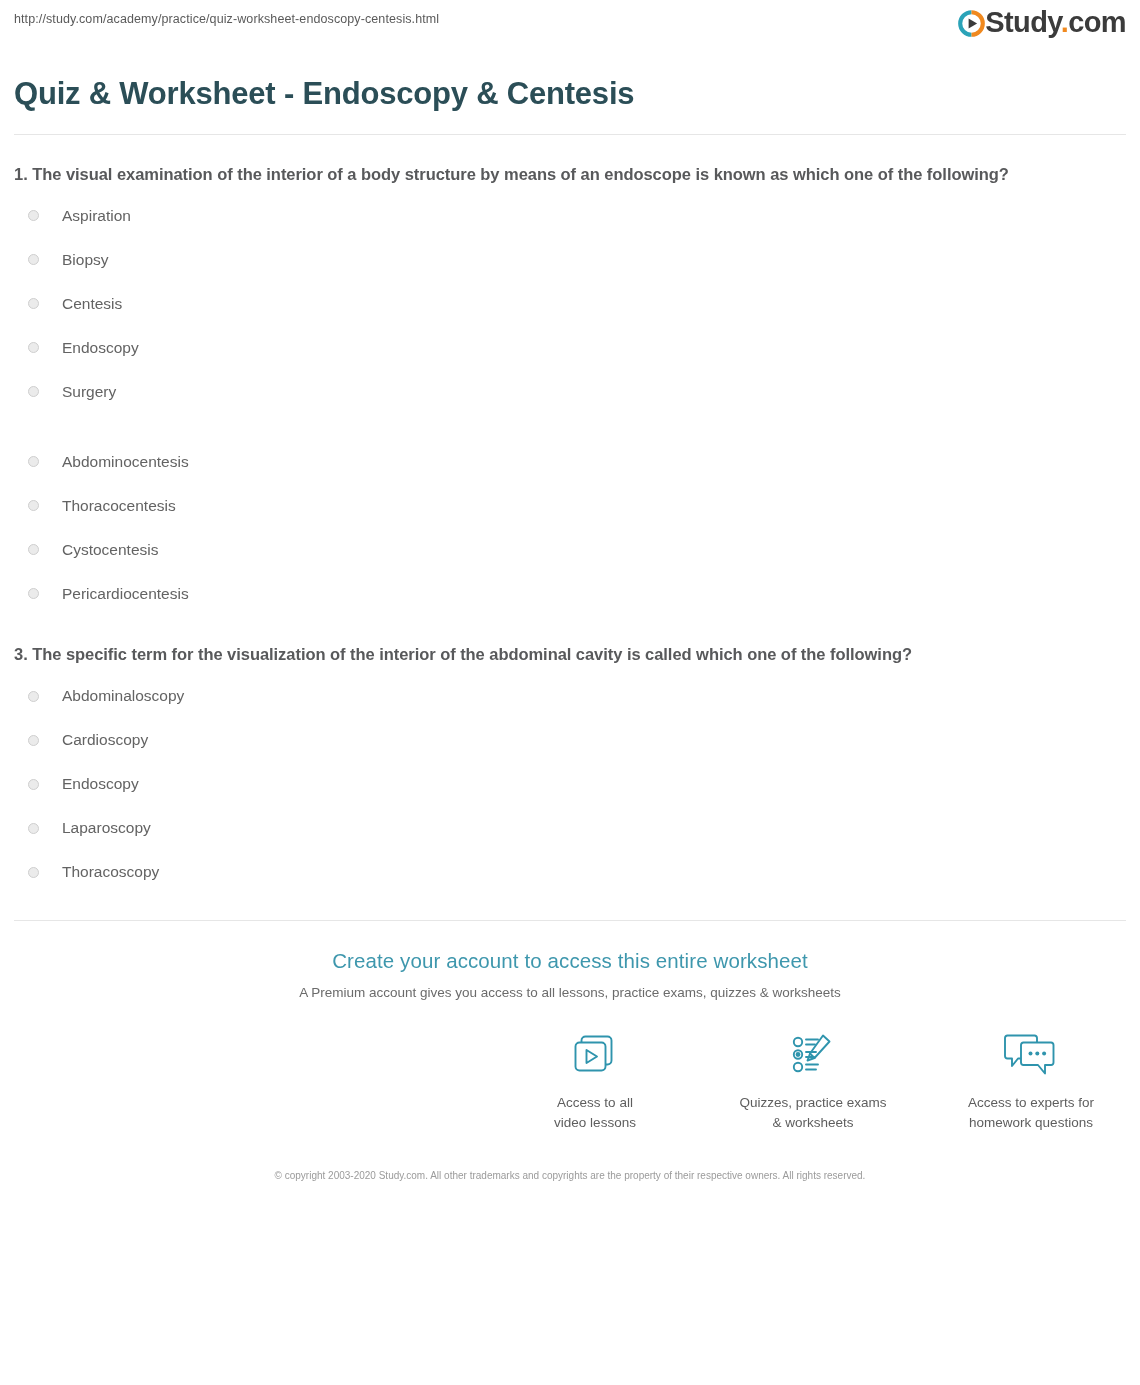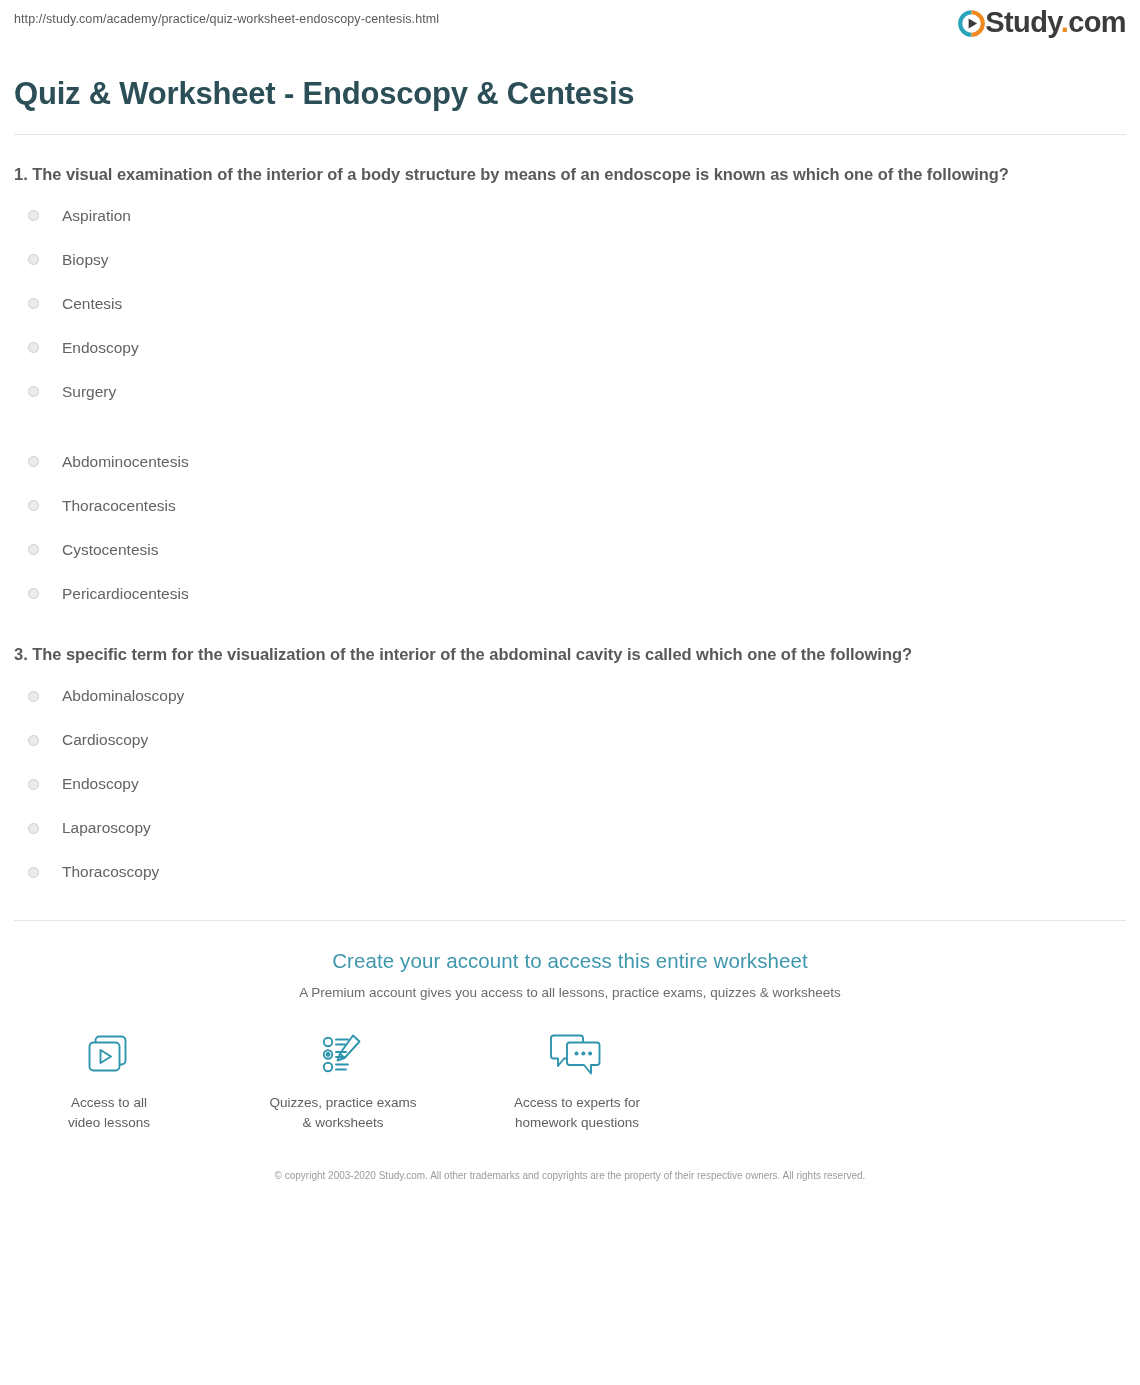--- a/index.html
+++ b/index.html
@@ -133,22 +133,22 @@
     letter-spacing: 0.1px;
   }
   .cta-sub {
     font-size: 13.5px;
     color: #6b6b6b;
     margin: 10px 0 0 0;
     line-height: 1.3;
   }
   .features {
     display: flex;
-    justify-content: flex-start;
-    gap: 16px;
+    justify-content: flex-end;
+    gap: 0;
     margin-top: 26px;
   }
   .feature {
     width: 218px;
     text-align: center;
   }
   .feature-icon {
     height: 56px;
     display: flex;
     align-items: center;

